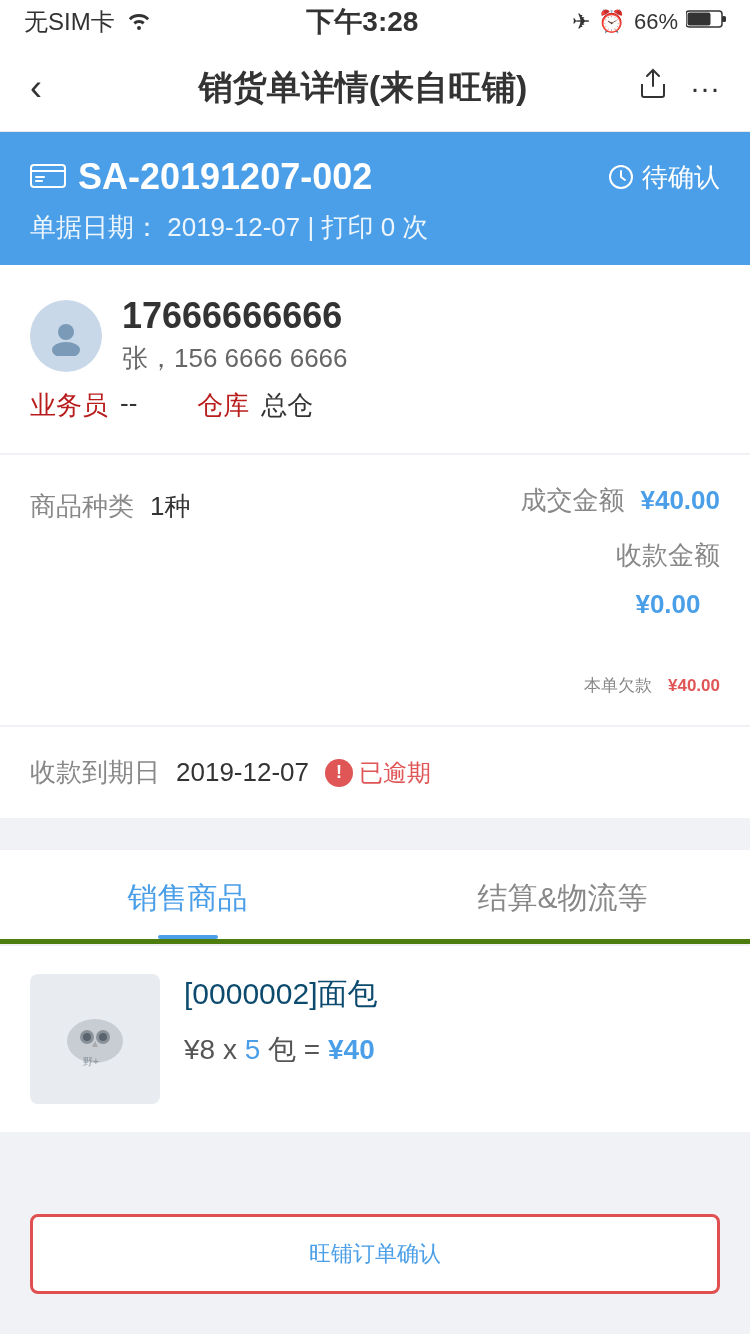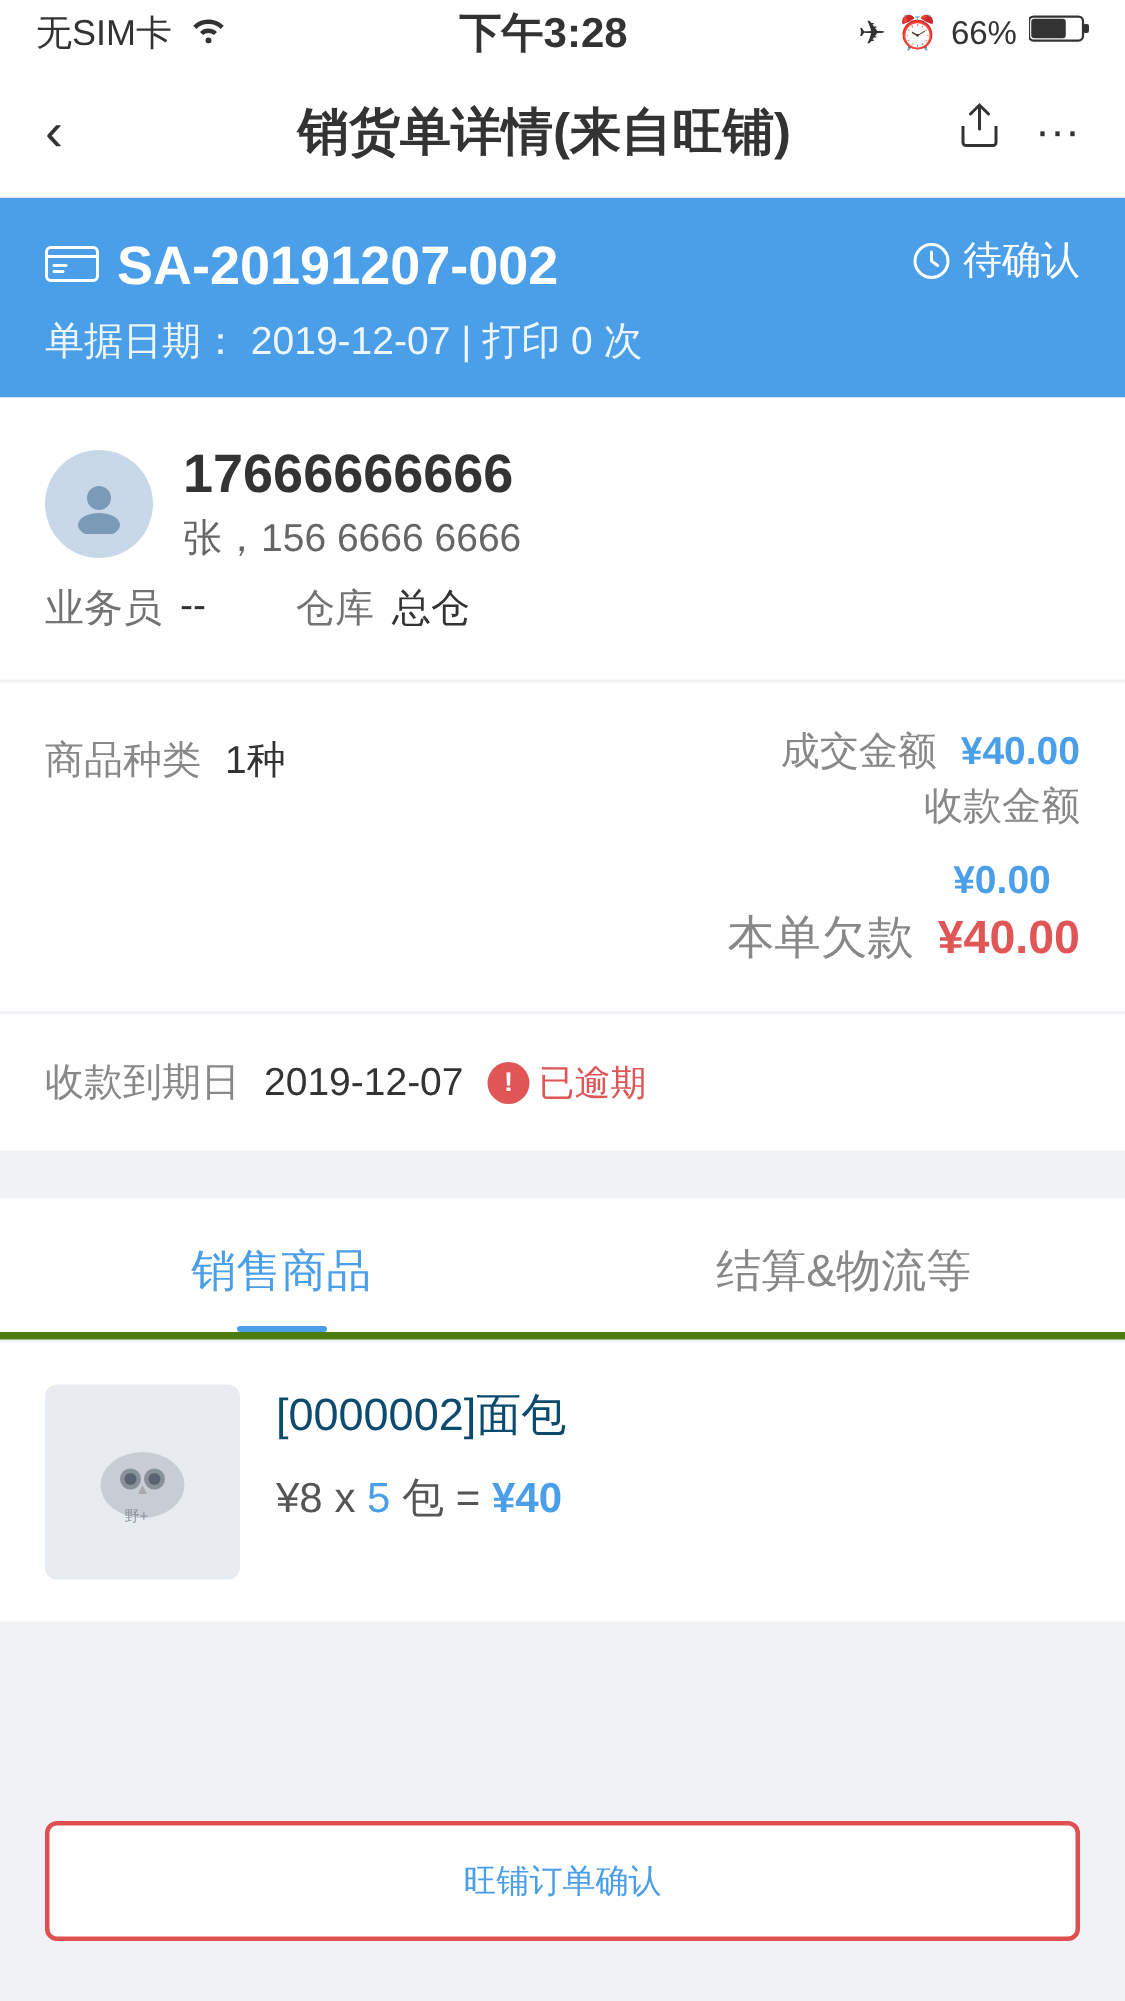--- a/index.html
+++ b/index.html
@@ -62,21 +62,21 @@
     }
 
     
     .order-header {
       background: #4a9fe8;
       padding: 24px 30px 20px;
       margin-bottom: 0;
     }
     .order-id-row {
       display: flex;
-      align-items: flex-start;
+      align-items: center;
       justify-content: space-between;
       margin-bottom: 12px;
     }
     .order-id {
       font-size: 36px;
       font-weight: 700;
       color: #fff;
       display: flex;
       align-items: center;
       gap: 12px;
@@ -131,21 +131,21 @@
       display: flex;
       gap: 60px;
       margin-top: 12px;
       font-size: 26px;
       color: #555;
     }
     .meta-item {
       display: flex;
       gap: 12px;
     }
-    .meta-label { color: #737373; }
+    .meta-label { color: #b91c1c; }
     .meta-value { color: #333; }
 
     
     .due-section {
       background: #fff;
       padding: 28px 30px;
       margin-bottom: 16px;
       display: flex;
       align-items: center;
       gap: 16px;
@@ -365,30 +365,30 @@
     </div>
   </div>
 </div>
 
 <div style="background:#fff; margin-top:2px; padding: 28px 30px;">
   <div style="display:flex; justify-content:space-between; align-items:flex-start;">
     <div style="display:flex; align-items:center; gap:16px; font-size:26px; padding-top:6px;">
       <span style="color:#888;">商品种类</span>
       <span style="color:#333; font-weight:500;">1种</span>
     </div>
-    <div style="display:flex; flex-direction:column; align-items:flex-end; gap:2px;">
+    <div style="display:flex; flex-direction:column; align-items:flex-end; gap:20px;">
       <div style="display:flex; align-items:center; gap:16px; font-size:26px;">
         <span style="color:#888;">成交金额</span>
         <span style="color:#4a9fe8; font-weight:600;">¥40.00</span>
       </div>
       <div style="display:flex; align-items:center; gap:16px; font-size:26px;flex-direction:column;">
         <span style="color:#888;">收款金额</span>
         <span style="color:#4a9fe8; font-weight:600;">¥0.00</span>
       </div>
-      <div style="display:flex; align-items:center; gap:16px; font-size:31px;">
+      <div style="display:flex; align-items:center; gap:16px; font-size:17px;margin-top:34px;">
         <span style="color:#888;">本单欠款</span>
         <span style="color:#e05555; font-weight:600;">¥40.00</span>
       </div>
     </div>
   </div>
 </div>
 
 <div class="due-section" style="margin-top:2px;">
   <span class="due-label">收款到期日</span>
   <span class="due-date">2019-12-07</span>

